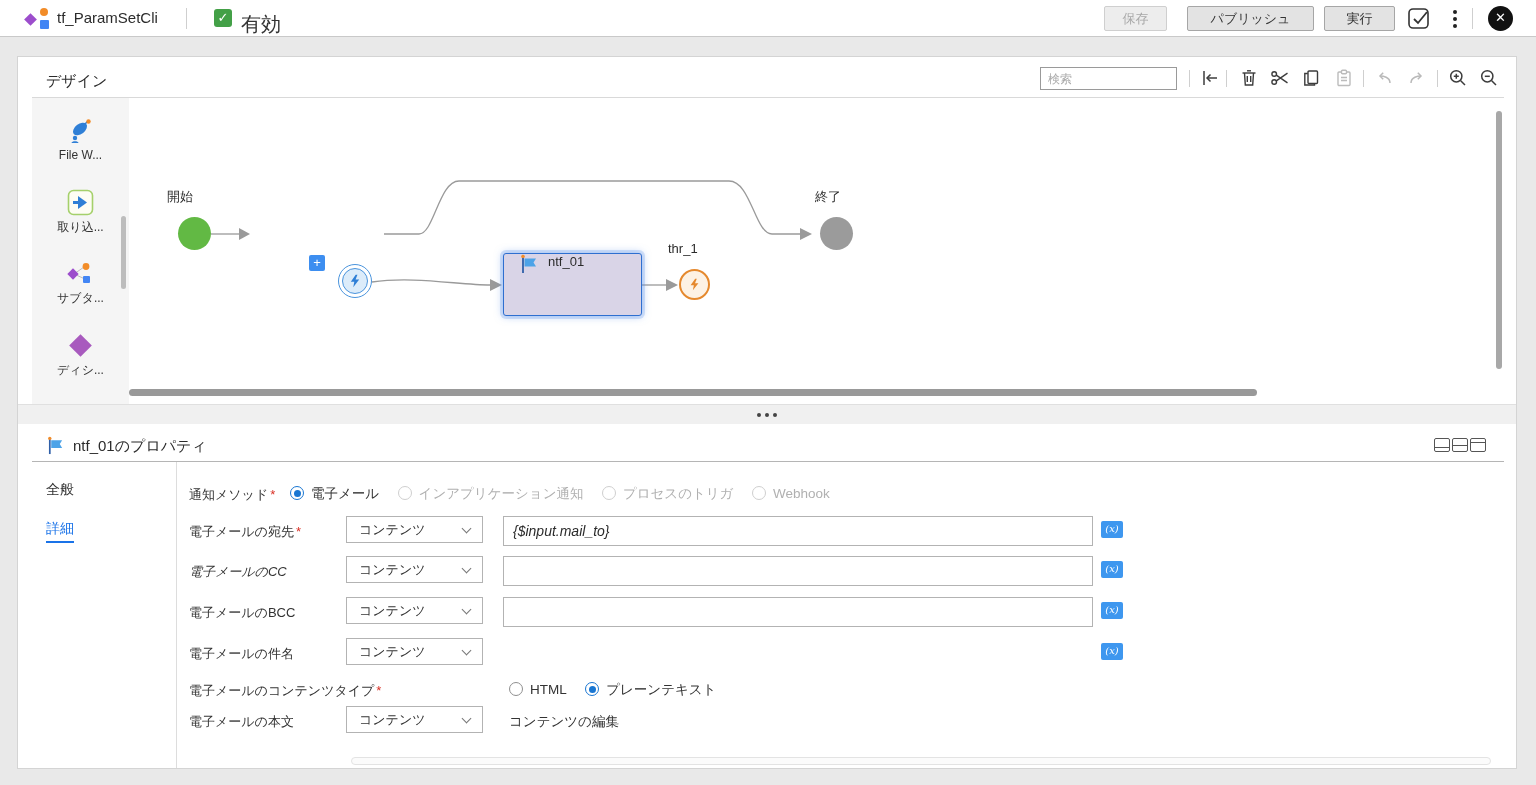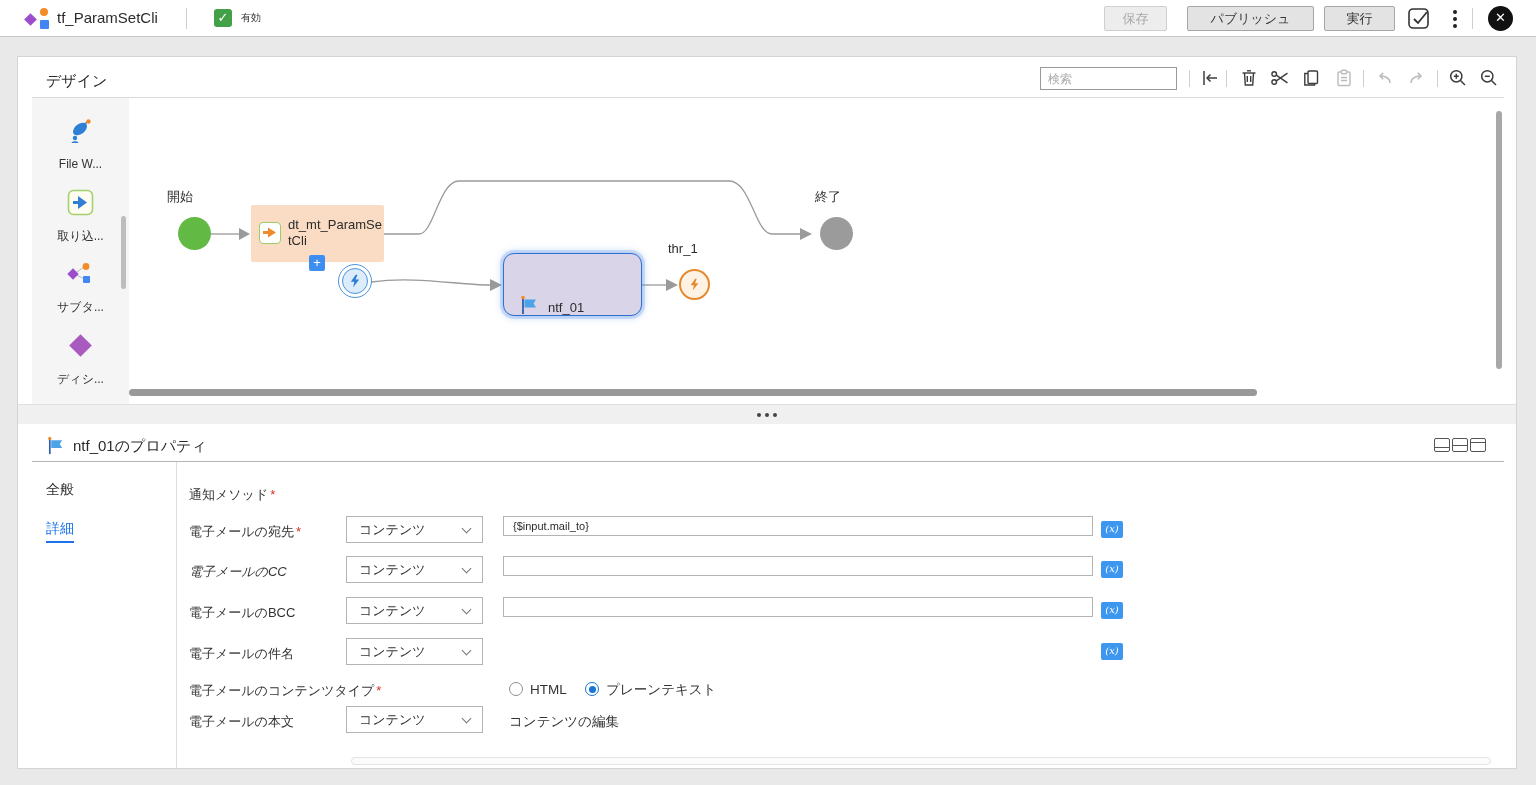--- a/index.html
+++ b/index.html
@@ -5,73 +5,73 @@
   * { box-sizing: border-box; }
   body { margin:0; background:#e9e9e9; font-family:"Liberation Sans","DejaVu Sans",sans-serif; color:#333; }
   #root { position:relative; width:1536px; height:785px; overflow:hidden; background:#e9e9e9; }
   .abs { position:absolute; }
 
   
   .topbar { left:0; top:0; width:1536px; height:37px; background:#fff; border-bottom:1px solid #c9c9c9; }
   .app-title { left:57px; top:9px; font-size:15px; color:#2b2b2b; }
   .vsep { width:1px; background:#cfcfcf; }
   .chk { left:214px; top:9px; width:18px; height:18px; background:#43a047; border-radius:3px; color:#fff; font-size:13px; line-height:18px; text-align:center; }
-  .chk-label { left:241px; top:11px; font-size:10px; }
+  .chk-label { left:241px; top:11px; font-size:20px; }
   .btn { position:absolute; height:25px; top:6px; background:#e3e3e3; border:1px solid #a6a6a6; border-radius:2px; font-size:13px; color:#333; display:flex; align-items:center; justify-content:center; padding:0 14px; }
   .btn.disabled { background:#ededed; border-color:#cfcfcf; color:#a8a8a8; }
   .kebab span { display:block; width:4px; height:4px; border-radius:50%; background:#222; margin:3px auto; }
   .close-btn { left:1488px; top:6px; width:25px; height:25px; border-radius:50%; background:#111; color:#fff; text-align:center; line-height:24px; font-size:13px; }
 
   
   .card { left:17px; top:56px; width:1500px; height:713px; background:#fff; border:1px solid #d4d4d4; }
   .panel-title { font-size:15px; color:#2b2b2b; }
 
   .search { left:1022px; top:10px; width:137px; height:23px; border:1px solid #9a9a9a; font-size:12px; padding:0 7px; color:#0f172a; background:#fff; }
   .search::placeholder { color:#a9a9a9; }
   .ticon { position:absolute; top:11px; width:20px; height:20px; }
   .hdr-border { left:14px; top:40px; width:1472px; height:1px; background:#d9d9d9; }
 
   
   .palette { left:14px; top:41px; width:97px; height:306px; background:#f5f5f5; }
   .pal-item { position:absolute; left:0; width:97px; text-align:center; }
-  .pal-item .plabel { font-size:12px; color:#333; margin-top:12px; }
+  .pal-item .plabel { font-size:12px; color:#333; margin-top:3px; }
   .pal-scroll { left:103px; top:159px; width:5px; height:73px; background:#bdbdbd; border-radius:3px; }
 
   
   .node-label { position:absolute; font-size:13px; color:#2b2b2b; }
   .circle { position:absolute; border-radius:50%; }
   .start-circle { left:160px; top:160px; width:33px; height:33px; background:#62b944; }
   .end-circle { left:802px; top:160px; width:33px; height:33px; background:#9b9b9b; }
   .dt-box { left:233px; top:148px; width:133px; height:57px; background:#f9dcc3; border-radius:2px; }
   .dt-icon { position:absolute; left:8px; top:17px; width:22px; height:22px; background:#fff; border:1.5px solid #9ccc65; border-radius:4px; }
   .dt-label { position:absolute; left:37px; top:12px; width:94px; font-size:13px; line-height:1.25; word-break:break-all; color:#2b2b2b; }
   .plus-badge { left:291px; top:198px; width:16px; height:16px; background:#3d8ef0; border-radius:2px; color:#fff; font-size:13px; line-height:15px; text-align:center; }
   .event-circle { left:320px; top:207px; width:34px; height:34px; border:1.5px solid #4a94dd; background:#fff; display:flex; align-items:center; justify-content:center; }
   .event-inner { width:26px; height:26px; border-radius:50%; background:#dcecfa; border:1px solid #4a94dd; display:flex; align-items:center; justify-content:center; }
-  .ntf-box { left:485px; top:196px; width:139px; height:63px; background:#d9d4e7; border:1.5px solid #2e6fd0; border-radius:11px;
-             box-shadow:0 0 0 3px rgba(88,140,230,.22), 0 0 9px rgba(88,140,230,.55); display:flex; align-items:flex-end; padding-left:15px; }
+  .ntf-box { left:485px; top:196px; width:139px; height:63px; background:#d9d4e7; border:1.5px solid #2e6fd0; border-radius:3px;
+             box-shadow:0 0 0 3px rgba(88,140,230,.22), 0 0 9px rgba(88,140,230,.55); display:flex; align-items:flex-start; padding-left:15px; }
   .ntf-box .nlabel { font-size:13px; margin-left:9px; color:#2b2b2b; }
   .thr-circle { left:661px; top:212px; width:31px; height:31px; border:2.5px solid #e5892e; background:#fdf2e4; display:flex; align-items:center; justify-content:center; }
   .canvas-hscroll { left:111px; top:332px; width:1128px; height:7px; background:#999; border-radius:4px; }
   .canvas-vscroll { left:1478px; top:54px; width:6px; height:258px; background:#a8a8a8; border-radius:3px; }
 
   
   .splitter { left:0; top:347px; width:1498px; height:20px; background:#f0f0f0; border-top:1px solid #e0e0e0; display:flex; align-items:center; justify-content:center; }
   .splitter span { width:4px; height:4px; border-radius:50%; background:#444; margin:0 2px; display:inline-block; }
 
   
   .prop-hdr-border { left:14px; top:404px; width:1472px; height:1px; background:#b5b5b5; }
   .tab { position:absolute; left:28px; font-size:14px; cursor:default; }
   .tab.active { color:#1a73e8; border-bottom:2px solid #1a73e8; padding-bottom:3px; }
   .vdiv { left:158px; top:405px; width:1px; height:306px; background:#ddd; }
   .flabel { position:absolute; left:171px; font-size:13px; color:#333; }
   .req { color:#d93025; margin-left:2px; }
   .select { position:absolute; left:328px; width:137px; height:27px; border:1px solid #b3b3b3; background:#fff; font-size:13px; display:flex; align-items:center; padding:0 12px; justify-content:space-between; }
   .chev { width:7px; height:7px; border-left:1.5px solid #777; border-bottom:1.5px solid #777; transform:rotate(-45deg); margin-top:-3px; }
-  .tinput { position:absolute; left:485px; width:590px; height:20px; border:1px solid #b3b3b3; font-size:11px; padding:0 9px; color:#2b2b2b; background:#fff; }
+  .tinput { position:absolute; left:485px; width:590px; height:30px; border:1px solid #b3b3b3; font-size:14px; padding:0 9px; color:#2b2b2b; background:#fff;font-style:italic; }
   .fx { position:absolute; left:1083px; width:22px; height:17px; background:#3e97ef; border-radius:2px; color:#fff; font-size:10px; font-style:italic; font-family:"DejaVu Serif",serif; text-align:center; line-height:16px; }
   .radio { display:inline-block; width:14px; height:14px; border:1.5px solid #8f8f8f; border-radius:50%; background:#fff; vertical-align:-2px; position:relative; }
   .radio.sel { border-color:#1976d2; }
   .radio.sel::after { content:""; position:absolute; left:2.5px; top:2.5px; width:7px; height:7px; border-radius:50%; background:#1976d2; }
   .radio.dis { border-color:#cfcfcf; }
   .rlabel { font-size:13.5px; color:#333; margin:0 14px 0 7px; }
   .rlabel.dim { color:#b0b0b0; }
   .layout-ic { position:absolute; top:381px; width:16px; height:14px; border:1px solid #555; border-radius:2px; }
   .layout-ic i { position:absolute; left:0; width:100%; height:0; border-top:1px solid #555; display:block; }
   .prop-hscroll { left:333px; top:700px; width:1140px; height:8px; background:#fbfbfb; border:1px solid #e3e3e3; border-radius:4px; }
@@ -232,29 +232,20 @@
         <path d="M110 130 L121 136 L110 142 Z"></path>
         <path d="M671 130 L683 136 L671 142 Z"></path>
         <path d="M361 181 L373 187 L361 193 Z"></path>
         <path d="M537 181 L549 187 L537 193 Z"></path>
       </g>
     </svg>
 
     <div class="abs node-label" style="left:149px; top:131px;">開始</div>
     <div class="circle start-circle"></div>
 
-    <div class="abs dt-box">
-      <span class="dt-icon">
-        <svg width="19" height="19" viewBox="0 0 19 19">
-            <path d="M3 8h6v3H3z" fill="#ef8b2e"></path>
-            <path d="M8 4.5 16 9.5 8 14.5z" fill="#ef8b2e"></path>
-          </svg>
-      </span>
-      <span class="dt-label">dt_mt_ParamSetCli</span>
-    </div>
     <div class="abs plus-badge">+</div>
 
     <div class="circle event-circle">
       <span class="event-inner">
         <svg width="14" height="14" viewBox="0 0 20 20">
             <path d="M11 1 L4 11 H9 L7.5 19 L16 8 H10.8 L13.5 1 Z" fill="#2f7fd6"></path>
           </svg>
       </span>
     </div>
 
@@ -303,20 +294,26 @@
       </div>
     <div class="abs prop-hdr-border"></div>
 
     <div class="tab" style="top:424px;">全般</div>
     <div class="tab active" style="top:463px;">詳細</div>
     <div class="abs vdiv"></div>
 
     <div class="flabel" style="top:429px;">
       <span>通知メソッド</span><span class="req">*</span>
     </div>
+    <div class="abs" style="left:272px; top:427px; white-space:nowrap;">
+      <span class="radio sel"></span><span class="rlabel">電子メール</span>
+      <span class="radio dis"></span><span class="rlabel dim">インアプリケーション通知</span>
+      <span class="radio dis"></span><span class="rlabel dim">プロセスのトリガ</span>
+      <span class="radio dis"></span><span class="rlabel dim">Webhook</span>
+    </div>
 
     <div class="flabel" style="top:466px;">
       <span>電子メールの宛先</span><span class="req">*</span>
     </div>
     <div class="select" style="top:459px;">
         <span>コンテンツ</span>
         <span class="chev"></span>
       </div>
     <input class="tinput" style="top: 459px;" value="{$input.mail_to}">
     <div class="fx" style="top:464px;">(x)</div>

